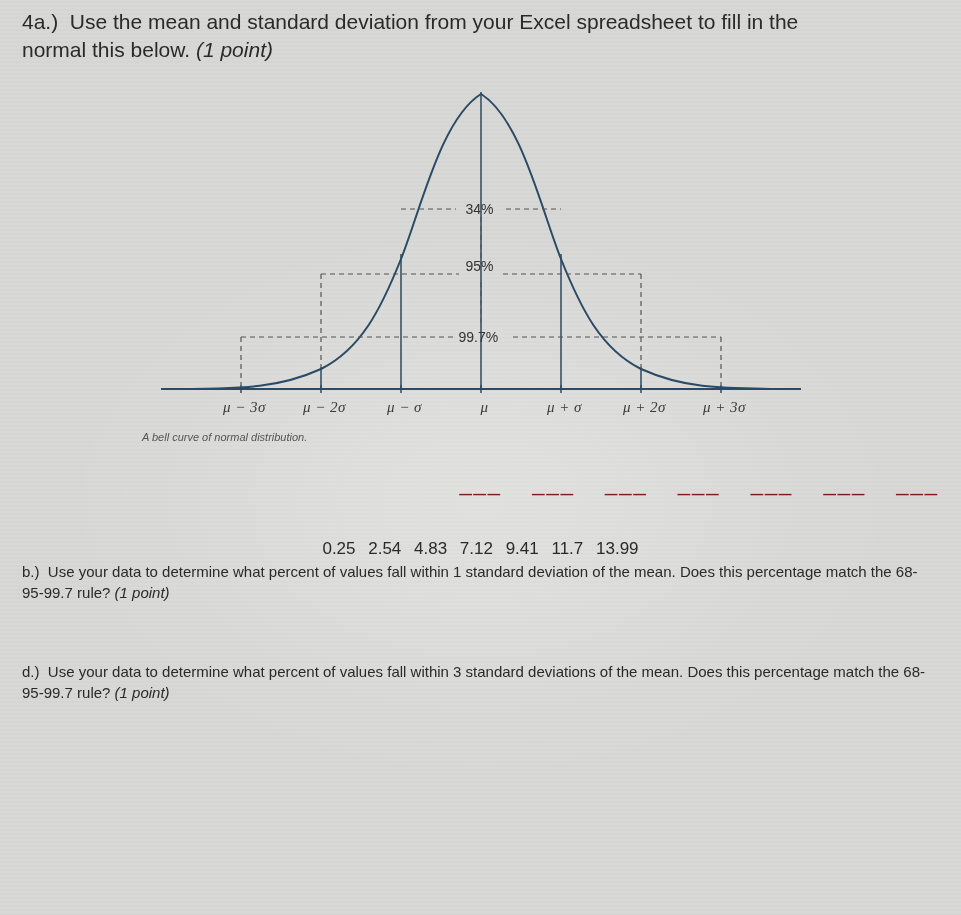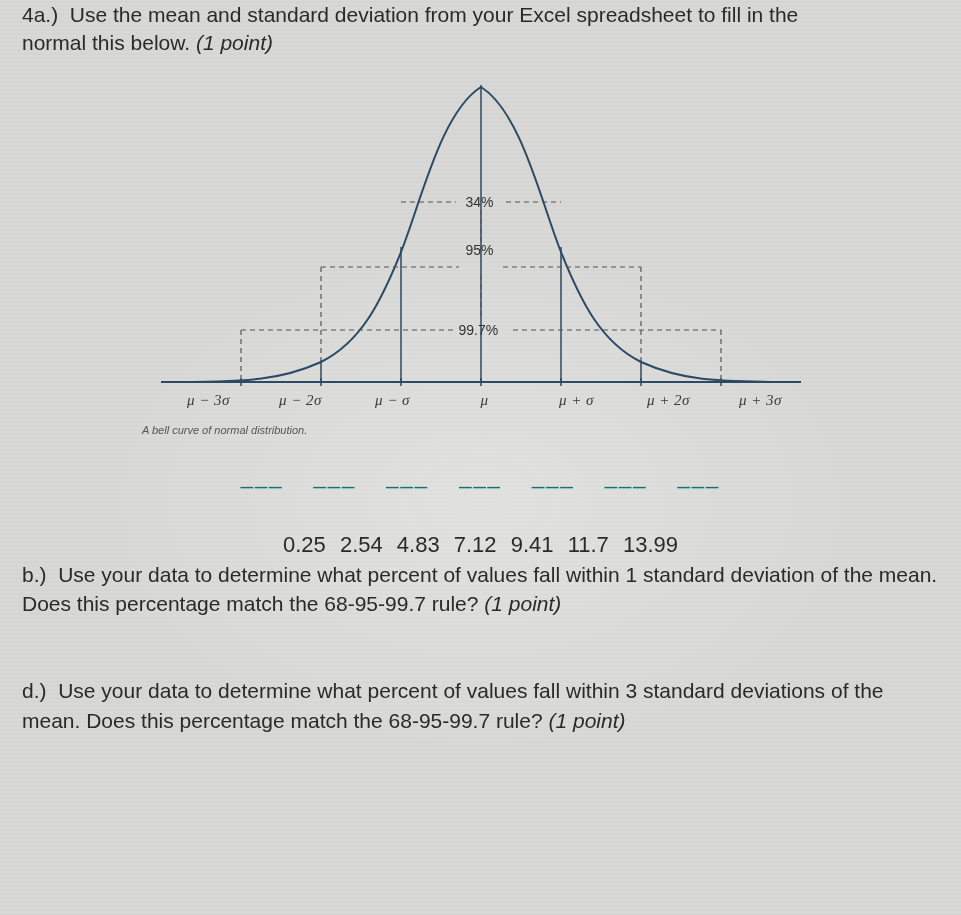--- a/index.html
+++ b/index.html
@@ -17,21 +17,21 @@
     content: "";
     position: absolute;
     inset: 0;
     background:
       radial-gradient(ellipse 600px 400px at 50% 55%, rgba(255,255,255,0.25), transparent 70%),
       repeating-linear-gradient(0deg, rgba(0,0,0,0.015) 0 2px, transparent 2px 4px);
     pointer-events: none;
   }
   .page {
     position: relative;
-    padding: 1px 22px 20px 22px;
+    padding: 8px 22px 20px 22px;
     box-sizing: border-box;
     width: 100%;
     height: 100%;
   }
   .q4a {
     font-size: 21px;
     line-height: 1.35;
   }
   .q4a .points, .points {
     font-style: italic;
@@ -45,21 +45,21 @@
   .chart-wrap svg {
     position: absolute;
     top: 0; left: 0;
   }
   .axis-labels {
     position: absolute;
     left: 8px; right: 0;
     top: 340px;
     display: flex;
     justify-content: center;
-    gap: 12px;
+    gap: 0;
     font-size: 15px;
     font-style: italic;
     color: #3a3a3a;
     letter-spacing: 0.5px;
     font-family: "Times New Roman", serif;
   }
   .axis-labels span {
     width: 80px;
     text-align: center;
     white-space: nowrap;
@@ -73,34 +73,34 @@
   }
   .caption {
     font-size: 11px;
     font-style: italic;
     color: #555;
     margin-top: 2px;
     margin-left: 120px;
   }
   .blanks {
     margin-top: 28px;
-    text-align: center;
+    text-align: right;
     word-spacing: 22px;
-    color: #0f766e;
+    color: #7f1d1d;
     font-size: 22px;
     letter-spacing: 2px;
   }
   .values-row {
     margin-top: 42px;
     text-align: center;
-    font-size: 22px;
+    font-size: 17px;
     word-spacing: 8px;
   }
   .sub-q {
-    font-size: 21px;
+    font-size: 15px;
     line-height: 1.4;
     margin-top: 4px;
   }
   .block-b { margin-top: 2px; }
   .block-c { margin-top: 58px; }
   .block-d { margin-top: 58px; }
 </style>
 </head>
 <body>
 
@@ -157,21 +157,21 @@
       <line x1="510" y1="215" x2="510" y2="308" stroke="#555" stroke-width="1.2" stroke-dasharray="5 4"></line>
       <line x1="350" y1="223" x2="350" y2="268" stroke="#555" stroke-width="1.2" stroke-dasharray="5 4"></line>
 
       <line x1="110" y1="278" x2="322" y2="278" stroke="#555" stroke-width="1.2" stroke-dasharray="5 4"></line>
       <line x1="382" y1="278" x2="590" y2="278" stroke="#555" stroke-width="1.2" stroke-dasharray="5 4"></line>
       <line x1="110" y1="278" x2="110" y2="326" stroke="#555" stroke-width="1.2" stroke-dasharray="5 4"></line>
       <line x1="590" y1="278" x2="590" y2="326" stroke="#555" stroke-width="1.2" stroke-dasharray="5 4"></line>
     </svg>
 
     <div class="pct" style="left:335px; top:142px;">34%</div>
-    <div class="pct" style="left:335px; top:190px;">95%</div>
+    <div class="pct" style="left:335px; top:199px;">95%</div>
     <div class="pct" style="left:328px; top:270px;">99.7%</div>
 
     <div class="axis-labels">
       <span>μ − 3σ</span>
       <span>μ − 2σ</span>
       <span>μ − σ</span>
       <span>μ</span>
       <span>μ + σ</span>
       <span>μ + 2σ</span>
       <span>μ + 3σ</span>

